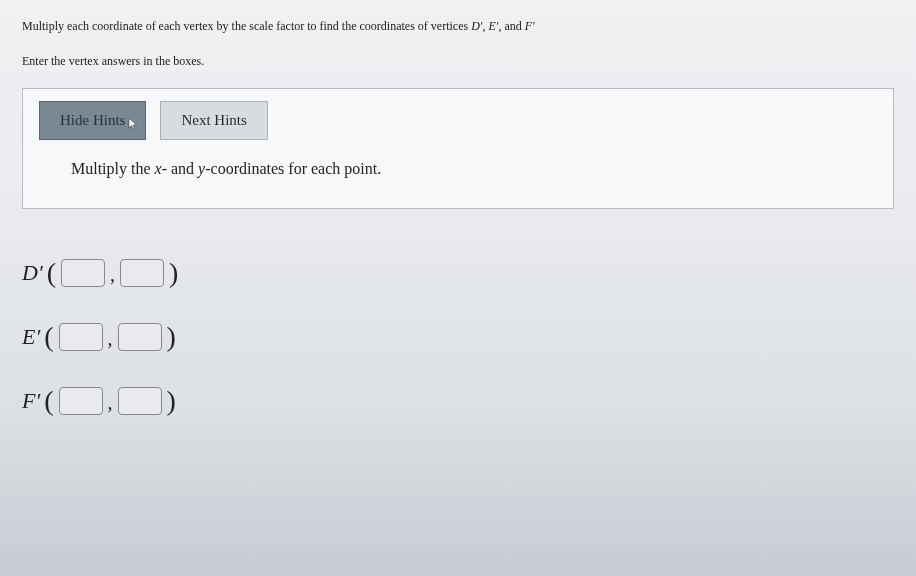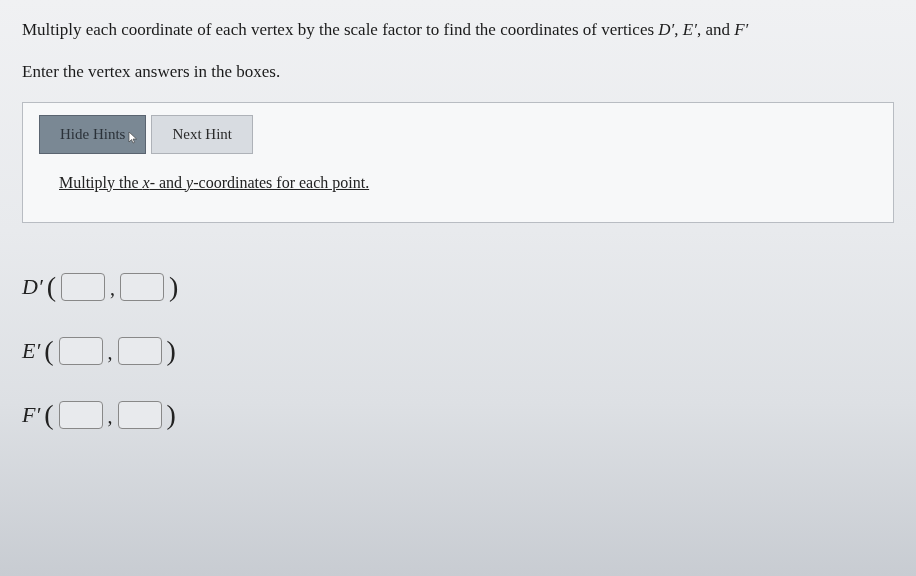--- a/index.html
+++ b/index.html
@@ -9,39 +9,39 @@
     }
     body {
       font-family: Georgia, 'Times New Roman', serif;
       background: linear-gradient(180deg, #f0f1f3 0%, #e8eaed 40%, #dde0e4 70%, #c8ccd2 100%);
       width: 916px;
       height: 576px;
       padding: 18px 22px;
       overflow: hidden;
     }
     .instruction-line {
-      font-size: 17px;
+      font-size: 12px;
       color: #1a1a1a;
       margin-bottom: 18px;
       line-height: 1.4;
     }
     .math-var {
       font-style: italic;
       font-family: 'Times New Roman', serif;
     }
     .hint-panel {
       border: 1px solid #b8bcc2;
       background: #f7f8f9;
       padding: 12px 16px 30px 16px;
       margin-bottom: 50px;
       margin-top: 8px;
     }
     .hint-buttons {
       display: flex;
-      gap: 5px;
+      gap: 14px;
       margin-bottom: 20px;
     }
     .btn {
       padding: 10px 20px;
       font-size: 15px;
       border: 1px solid #888;
       cursor: pointer;
       font-family: Georgia, serif;
       position: relative;
     }
@@ -59,23 +59,22 @@
       position: absolute;
       right: 6px;
       bottom: 4px;
       font-size: 13px;
       color: #fff;
       pointer-events: none;
     }
     .hint-text {
       font-size: 16px;
       color: #222;
-      margin-left: 20px;
+      margin-left: 32px;
       margin-top: 6px;
-      text-decoration: underline;
     }
     .italic {
       font-style: italic;
     }
     .coordinate-group {
       margin-bottom: 36px;
       display: flex;
       align-items: center;
       font-size: 22px;
       color: #222;
@@ -122,21 +121,21 @@
   <div class="hint-buttons">
     <button class="btn btn-hide">
       <span>Hide Hints</span>
       <span class="cursor-icon">
         <svg width="12" height="14" viewBox="0 0 12 14">
           <path d="M2 1 L2 11 L4.5 8.5 L6 12 L7.5 11.3 L6 8 L9.5 8 Z" fill="#fff" stroke="#333" stroke-width="0.6"></path>
         </svg>
       </span>
     </button>
     <button class="btn btn-next">
-      <span>Next Hint</span>
+      <span>Next Hints</span>
     </button>
   </div>
   <div class="hint-text">
     <span>Multiply the </span><span class="italic">x</span><span>- and </span><span class="italic">y</span><span>-coordinates for each point.</span>
   </div>
 </div>
 
 <div class="coordinate-group">
   <span class="vertex-label">D′</span>
   <span class="paren">(</span>

